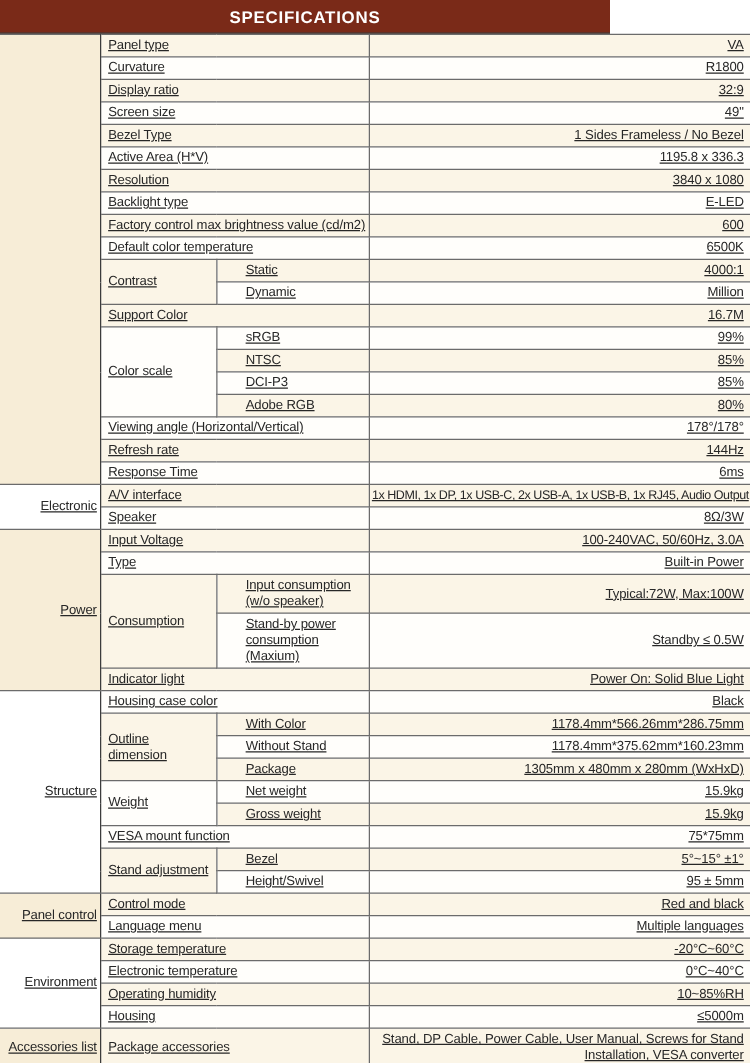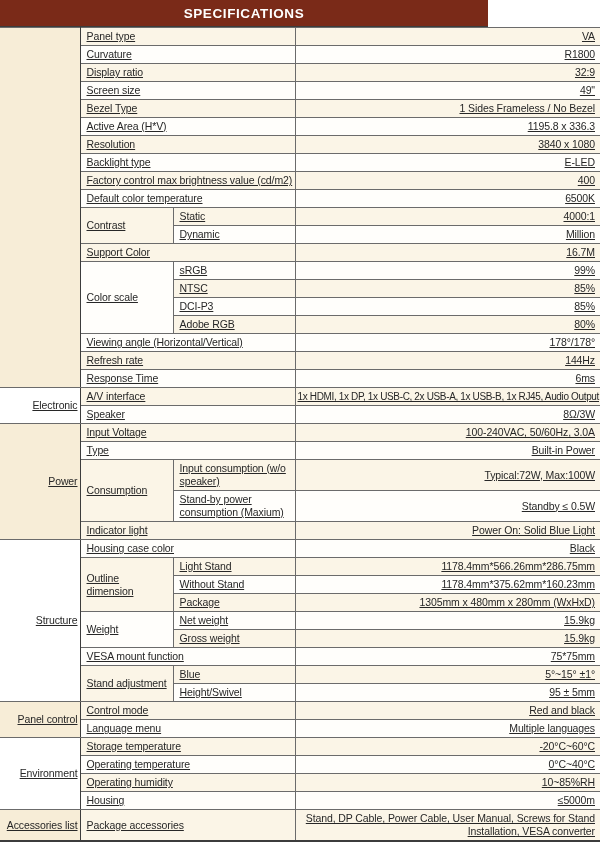--- a/index.html
+++ b/index.html
@@ -49,21 +49,21 @@
   td.cat{
     text-align:right;
     border-left:none;
     border-right:1px solid var(--border-dark);
     padding:2px 2px;
   }
   td.tone-cream{background:var(--group-cream);}
   td.tone-white{background:var(--group-white);}
   td.spec{text-align:left;padding-left:6px;}
   td.spec2{white-space:nowrap;}
-  td.sub{text-align:left;padding-left:6px;}
+  td.sub{text-align:left;padding-left:23px;}
   td.val{text-align:right;border-right:none;}
   td.fit{white-space:nowrap;font-size:10px;letter-spacing:-0.35px;padding:2px 2px;}
   tr.alt td.spec, tr.alt td.sub, tr.alt td.val{background:var(--row-tint);}
   table{border-bottom:2px solid var(--border-dark);}
 </style>
 </head>
 <body>
 
 <div class="page">
   <div class="header">SPECIFICATIONS</div>
@@ -103,21 +103,21 @@
         <tr class="alt">
           <td class="spec spec2" colspan="2">Resolution</td>
           <td class="val">3840 x 1080</td>
         </tr>
         <tr>
           <td class="spec spec2" colspan="2">Backlight type</td>
           <td class="val">E-LED</td>
         </tr>
         <tr class="alt">
           <td class="spec spec2" colspan="2">Factory control max brightness value (cd/m2)</td>
-          <td class="val">400</td>
+          <td class="val">600</td>
         </tr>
         <tr>
           <td class="spec spec2" colspan="2">Default color temperature</td>
           <td class="val">6500K</td>
         </tr>
         <tr class="alt">
           <td class="spec" rowspan="2">Contrast</td>
           <td class="sub">Static</td>
           <td class="val">4000:1</td>
         </tr>
@@ -189,21 +189,21 @@
           <td class="spec spec2" colspan="2">Indicator light</td>
           <td class="val">Power On: Solid Blue Light</td>
         </tr>
         <tr>
           <td class="cat tone-white" rowspan="9">Structure</td>
           <td class="spec spec2" colspan="2">Housing case color</td>
           <td class="val">Black</td>
         </tr>
         <tr class="alt">
           <td class="spec" rowspan="3">Outline dimension</td>
-          <td class="sub">Light Stand</td>
+          <td class="sub">With Color</td>
           <td class="val">1178.4mm*566.26mm*286.75mm</td>
         </tr>
         <tr>
           <td class="sub">Without Stand</td>
           <td class="val">1178.4mm*375.62mm*160.23mm</td>
         </tr>
         <tr class="alt">
           <td class="sub">Package</td>
           <td class="val">1305mm x 480mm x 280mm (WxHxD)</td>
         </tr>
@@ -215,21 +215,21 @@
         <tr class="alt">
           <td class="sub">Gross weight</td>
           <td class="val">15.9kg</td>
         </tr>
         <tr>
           <td class="spec spec2" colspan="2">VESA mount function</td>
           <td class="val">75*75mm</td>
         </tr>
         <tr class="alt">
           <td class="spec" rowspan="2">Stand adjustment</td>
-          <td class="sub">Blue</td>
+          <td class="sub">Bezel</td>
           <td class="val">5°~15° ±1°</td>
         </tr>
         <tr>
           <td class="sub">Height/Swivel</td>
           <td class="val">95 ± 5mm</td>
         </tr>
         <tr class="alt">
           <td class="cat tone-cream" rowspan="2">Panel control</td>
           <td class="spec spec2" colspan="2">Control mode</td>
           <td class="val">Red and black</td>
@@ -237,21 +237,21 @@
         <tr>
           <td class="spec spec2" colspan="2">Language menu</td>
           <td class="val">Multiple languages</td>
         </tr>
         <tr class="alt">
           <td class="cat tone-white" rowspan="4">Environment</td>
           <td class="spec spec2" colspan="2">Storage temperature</td>
           <td class="val">-20°C~60°C</td>
         </tr>
         <tr>
-          <td class="spec spec2" colspan="2">Operating temperature</td>
+          <td class="spec spec2" colspan="2">Electronic temperature</td>
           <td class="val">0°C~40°C</td>
         </tr>
         <tr class="alt">
           <td class="spec spec2" colspan="2">Operating humidity</td>
           <td class="val">10~85%RH</td>
         </tr>
         <tr>
           <td class="spec spec2" colspan="2">Housing</td>
           <td class="val">≤5000m</td>
         </tr>

